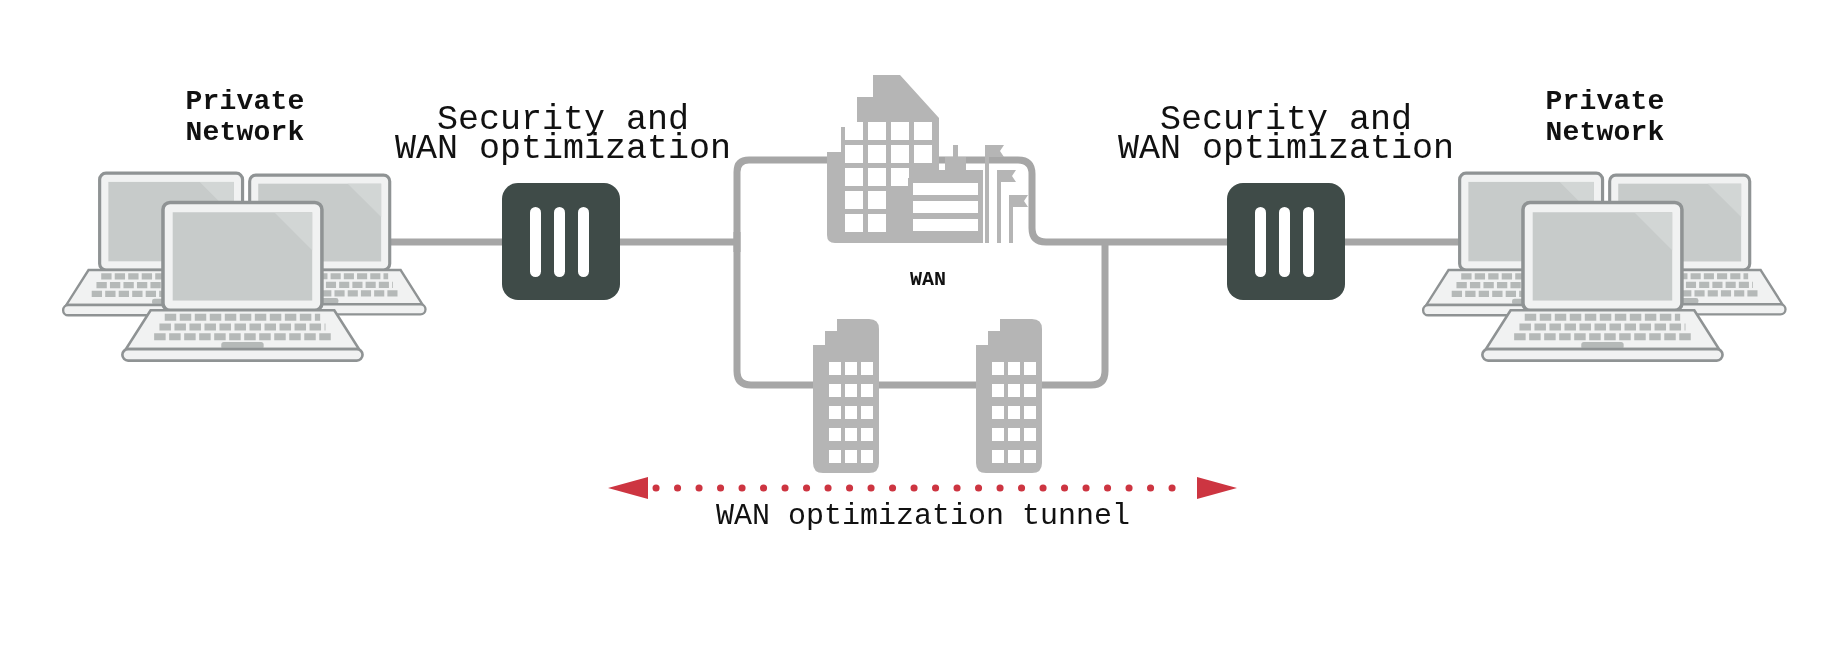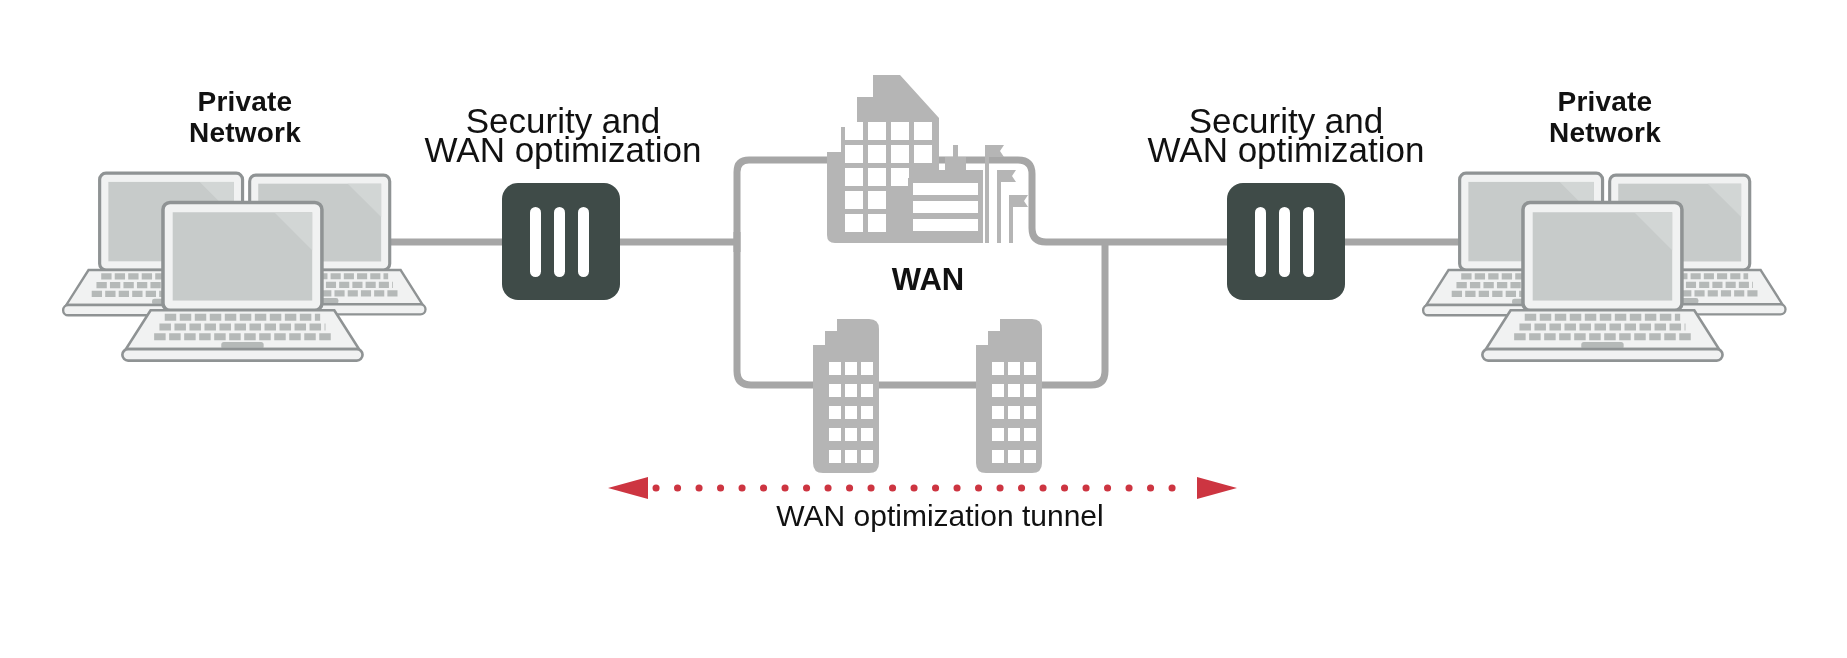--- a/index.html
+++ b/index.html
@@ -1,35 +1,35 @@
 <!DOCTYPE html>
 <html><head>
 <meta charset="utf-8">
 <style>
   html,body{margin:0;padding:0;background:#ffffff;}
   .canvas{
     position:relative;
     width:1847px;height:658px;
     background:#ffffff;
-    font-family:Liberation Sans, sans-serif;
+    font-family:Liberation Mono, monospace;
     overflow:hidden;
   }
   .diagram-svg{position:absolute;left:0;top:0;}
   .lbl{
     position:absolute;
     transform:translateX(-50%);
     text-align:center;
     color:#111111;
     white-space:nowrap;
   }
   .lbl .ln{white-space:nowrap;}
   .title{font-size:28px;font-weight:bold;line-height:31px;letter-spacing:.2px;}
   .security{font-size:35px;font-weight:normal;line-height:29px;}
-  .wan{font-size:31px;font-weight:bold;line-height:32px;}
-  .tunnel{font-size:30px;font-weight:normal;line-height:32px;margin-left:17px;}
+  .wan{font-size:20px;font-weight:bold;line-height:32px;}
+  .tunnel{font-size:30px;font-weight:normal;line-height:32px;}
 </style>
 </head>
 <body>
 
 <div class="canvas">
 
   <svg class="diagram-svg" width="1847" height="658" viewBox="0 0 1847 658" aria-hidden="true">
 
     <defs>
 

